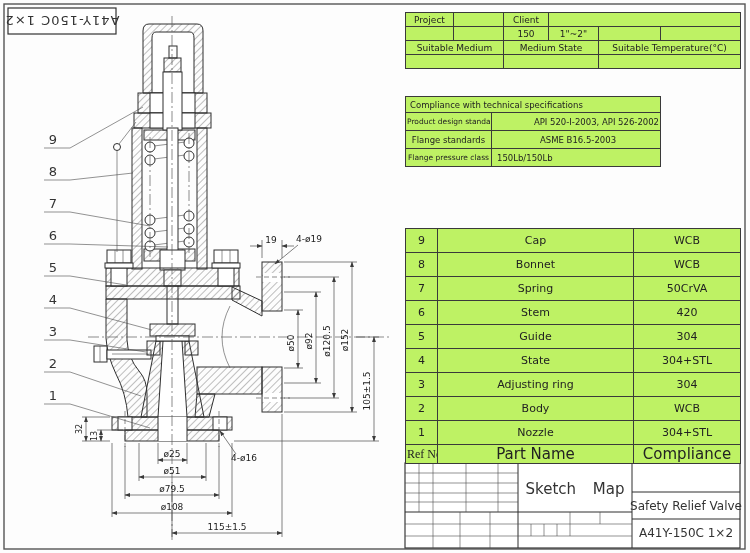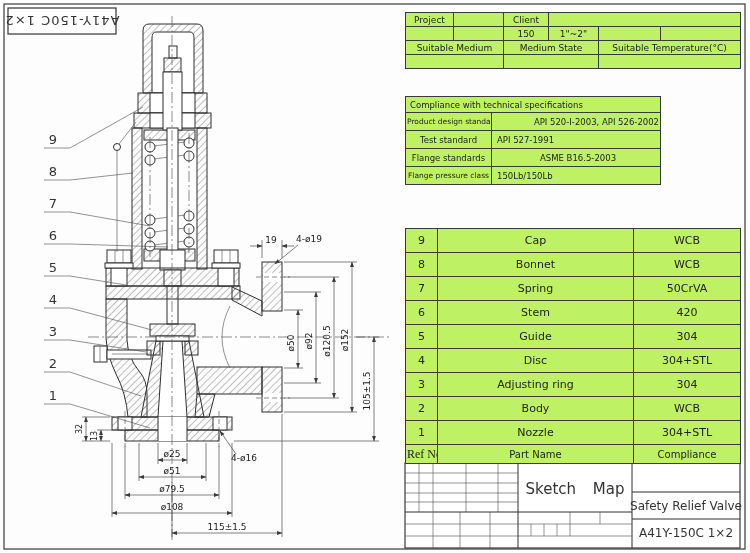--- a/index.html
+++ b/index.html
@@ -26,21 +26,21 @@
   table{position:absolute;border-collapse:collapse;table-layout:fixed;background:#bef264;}
   td{border:1px solid #3a3a3a;text-align:center;vertical-align:middle;overflow:hidden;
      white-space:nowrap;padding:0 1px;}
   #info-table{left:405px;top:12px;width:335px;font-size:9px;}
   #info-table td{height:13px;}
   #compliance-table{left:405px;top:96px;width:255px;font-size:8.5px;}
   #compliance-table td{height:17px;}
   #compliance-table td.sq{font-size:7.5px;}
   #parts-table{left:405px;top:228px;width:335px;font-size:11px;}
   #parts-table td{height:23px;}
-  #parts-table tr.hdr td{height:18px;font-size:10px;}
+  #parts-table tr.hdr td{height:18px;font-size:15px;}
   #parts-table tr.hdr td:first-child{font-size:12px;font-family:Liberation Serif, serif;}
 </style>
 </head>
 <body>
 
 <div class="sheet">
 
 <svg width="750" height="553" viewBox="0 0 750 553">
   <defs>
     <pattern id="h" width="5" height="5" patternUnits="userSpaceOnUse" patternTransform="rotate(45)">
@@ -354,24 +354,20 @@
       </colgroup>
   <tbody>
         <tr>
     <td colspan="2" style="text-align:left;padding-left:4px;height:15px;">Compliance with technical specifications</td>
   </tr>
   <tr>
     <td class="sq">Product design standards</td>
     <td style="text-align:right;padding-left:5px;">API 520-I-2003, API 526-2002</td>
   </tr>
   <tr>
-    <td>Test standard</td>
-    <td style="text-align:left;padding-left:5px;">API 527-1991</td>
-  </tr>
-  <tr>
     <td>Flange standards</td>
     <td style="text-align:center;padding-left:5px;">ASME B16.5-2003</td>
   </tr>
   <tr>
     <td class="sq">Flange pressure class</td>
     <td style="text-align:left;padding-left:5px;">150Lb/150Lb</td>
   </tr>
 </tbody>
     </table>
 
@@ -402,21 +398,21 @@
     <td>Stem</td>
     <td>420</td>
   </tr>
   <tr>
     <td>5</td>
     <td>Guide</td>
     <td>304</td>
   </tr>
   <tr>
     <td>4</td>
-    <td>Disc</td>
+    <td>State</td>
     <td>304+STL</td>
   </tr>
   <tr>
     <td>3</td>
     <td>Adjusting ring</td>
     <td>304</td>
   </tr>
   <tr>
     <td>2</td>
     <td>Body</td>

